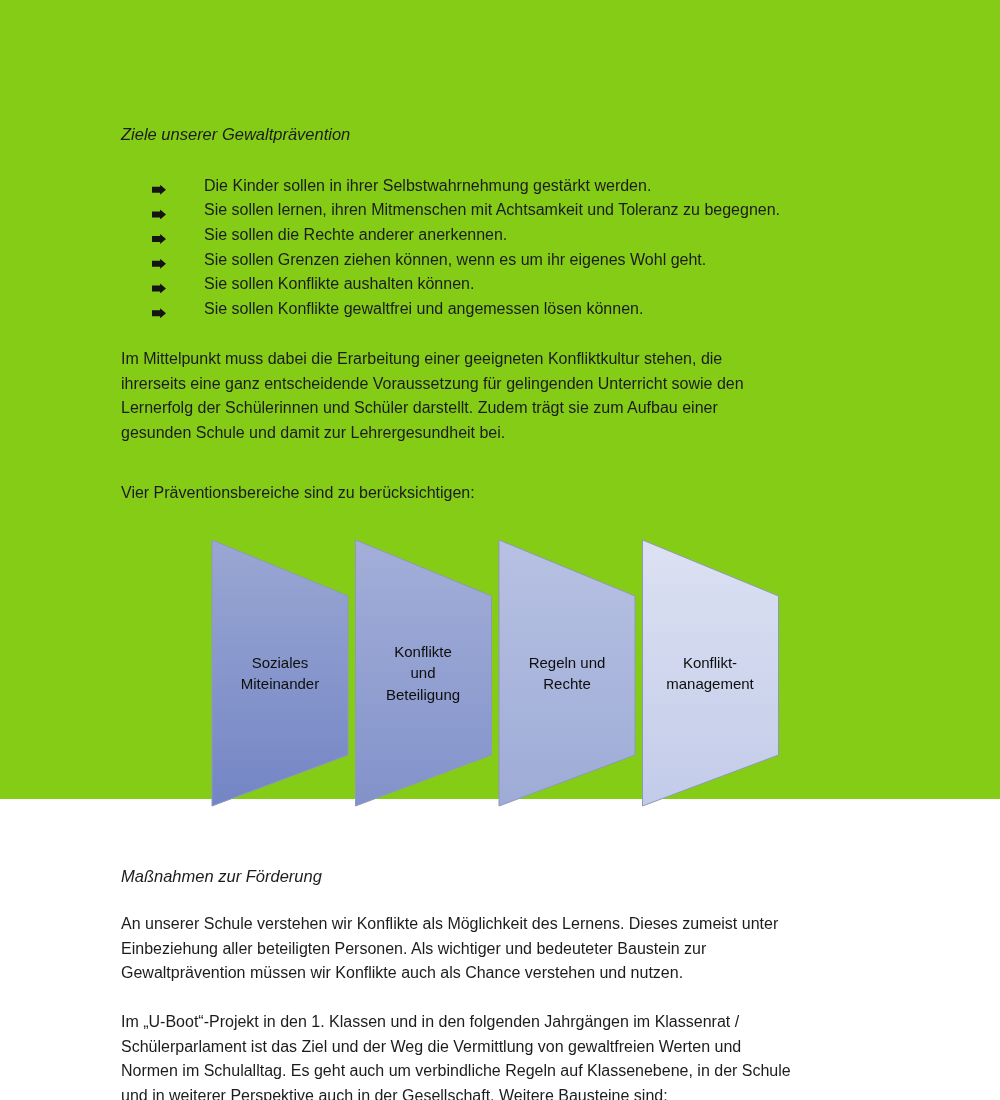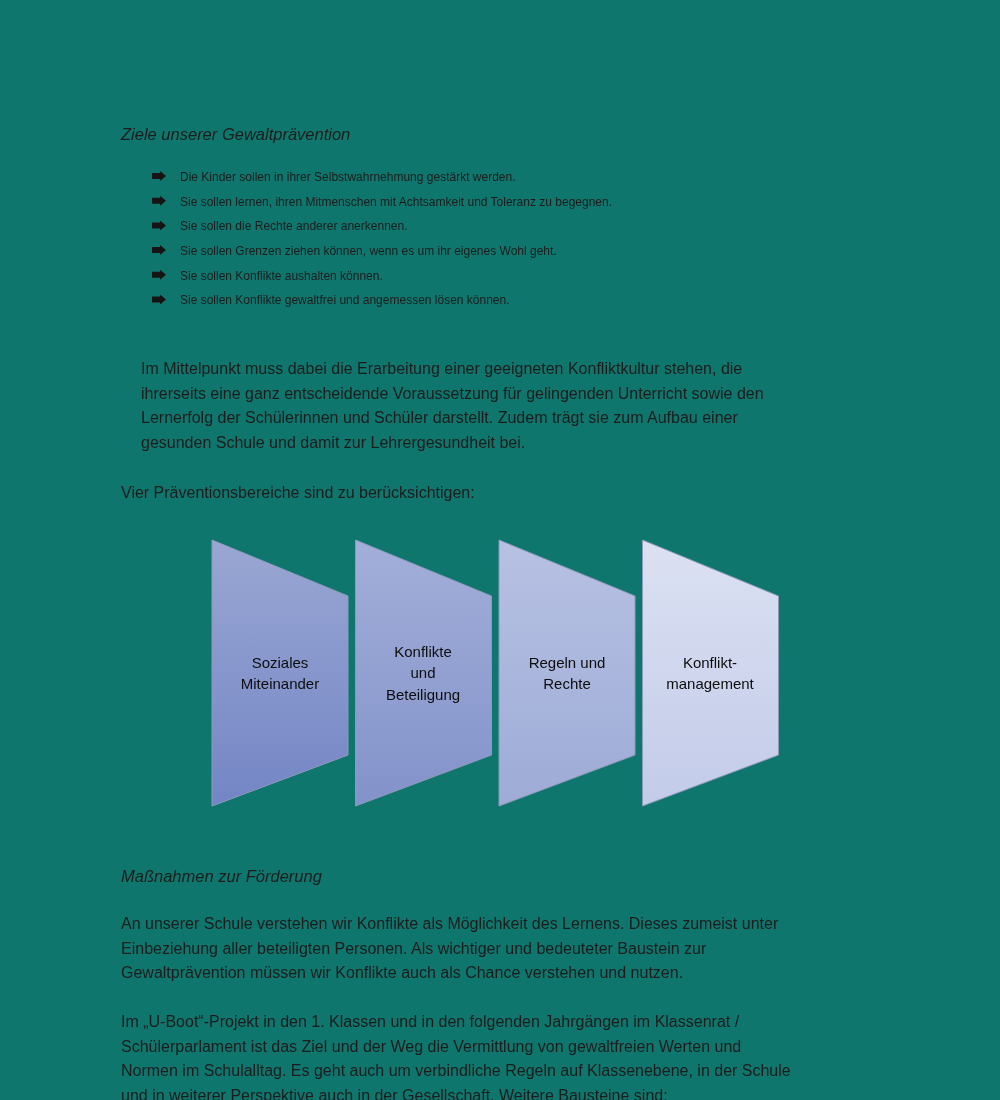--- a/index.html
+++ b/index.html
@@ -1,37 +1,37 @@
 <!DOCTYPE html>
 <html><head>
 <meta charset="utf-8">
 <style>
   html, body { margin:0; padding:0; }
   body {
     width:1000px; height:1100px; background:#ffffff; overflow:hidden;
     font-family:"Liberation Sans", sans-serif; color:#1c1c1c;
   }
-  .page { position:relative; width:1000px; height:1100px; background:#0f766e; }
+  .page { position:relative; width:1000px; height:799px; background:#84cc16; }
 
   .italic-heading {
     position:absolute; left:121px;
     font-size:16.5px; font-style:italic; line-height:24px;
   }
   .body-block {
     position:absolute; left:121px; width:770px;
     font-size:16px; line-height:24.6px; white-space:pre-line;
   }
 
   .bullets {
     position:absolute; left:152px; top:170px;
     margin:0; padding:0; list-style:none;
   }
   .bullets li {
-    height:24.7px; display:flex; align-items:flex-start;
-    font-size:12px; white-space:nowrap;
+    height:24.7px; display:flex; align-items:flex-end;
+    font-size:16px; white-space:nowrap;gap:24px;
   }
   .arrow-bullet {
     width:14px; height:10px; background:#141414; flex:none;
     margin-right:14px; margin-top:1px;
     clip-path:polygon(0 20%, 58% 20%, 58% 0, 100% 50%, 58% 100%, 58% 80%, 0 80%);
   }
 
   .diagram { position:absolute; left:0; top:533px; width:1000px; height:285px; }
   .diagram svg { position:absolute; left:205px; top:0; }
   .shape-label {
@@ -69,21 +69,21 @@
     <li>
       <span class="arrow-bullet"></span>
       <span>Sie sollen Konflikte aushalten können.</span>
     </li>
     <li>
       <span class="arrow-bullet"></span>
       <span>Sie sollen Konflikte gewaltfrei und angemessen lösen können.</span>
     </li>
   </ul>
 
-  <div class="body-block" style="top:357px;margin-left:20px;">Im Mittelpunkt muss dabei die Erarbeitung einer geeigneten Konfliktkultur stehen, die
+  <div class="body-block" style="top:347px;">Im Mittelpunkt muss dabei die Erarbeitung einer geeigneten Konfliktkultur stehen, die
 ihrerseits eine ganz entscheidende Voraussetzung für gelingenden Unterricht sowie den
 Lernerfolg der Schülerinnen und Schüler darstellt. Zudem trägt sie zum Aufbau einer
 gesunden Schule und damit zur Lehrergesundheit bei.</div>
 
   <div class="body-block" style="top:481px;">Vier Präventionsbereiche sind zu berücksichtigen:</div>
 
   <div class="diagram">
     <svg width="580" height="285" viewBox="0 0 580 285">
       <defs>
         <linearGradient id="grad0" x1="0" y1="0" x2="0" y2="1">

